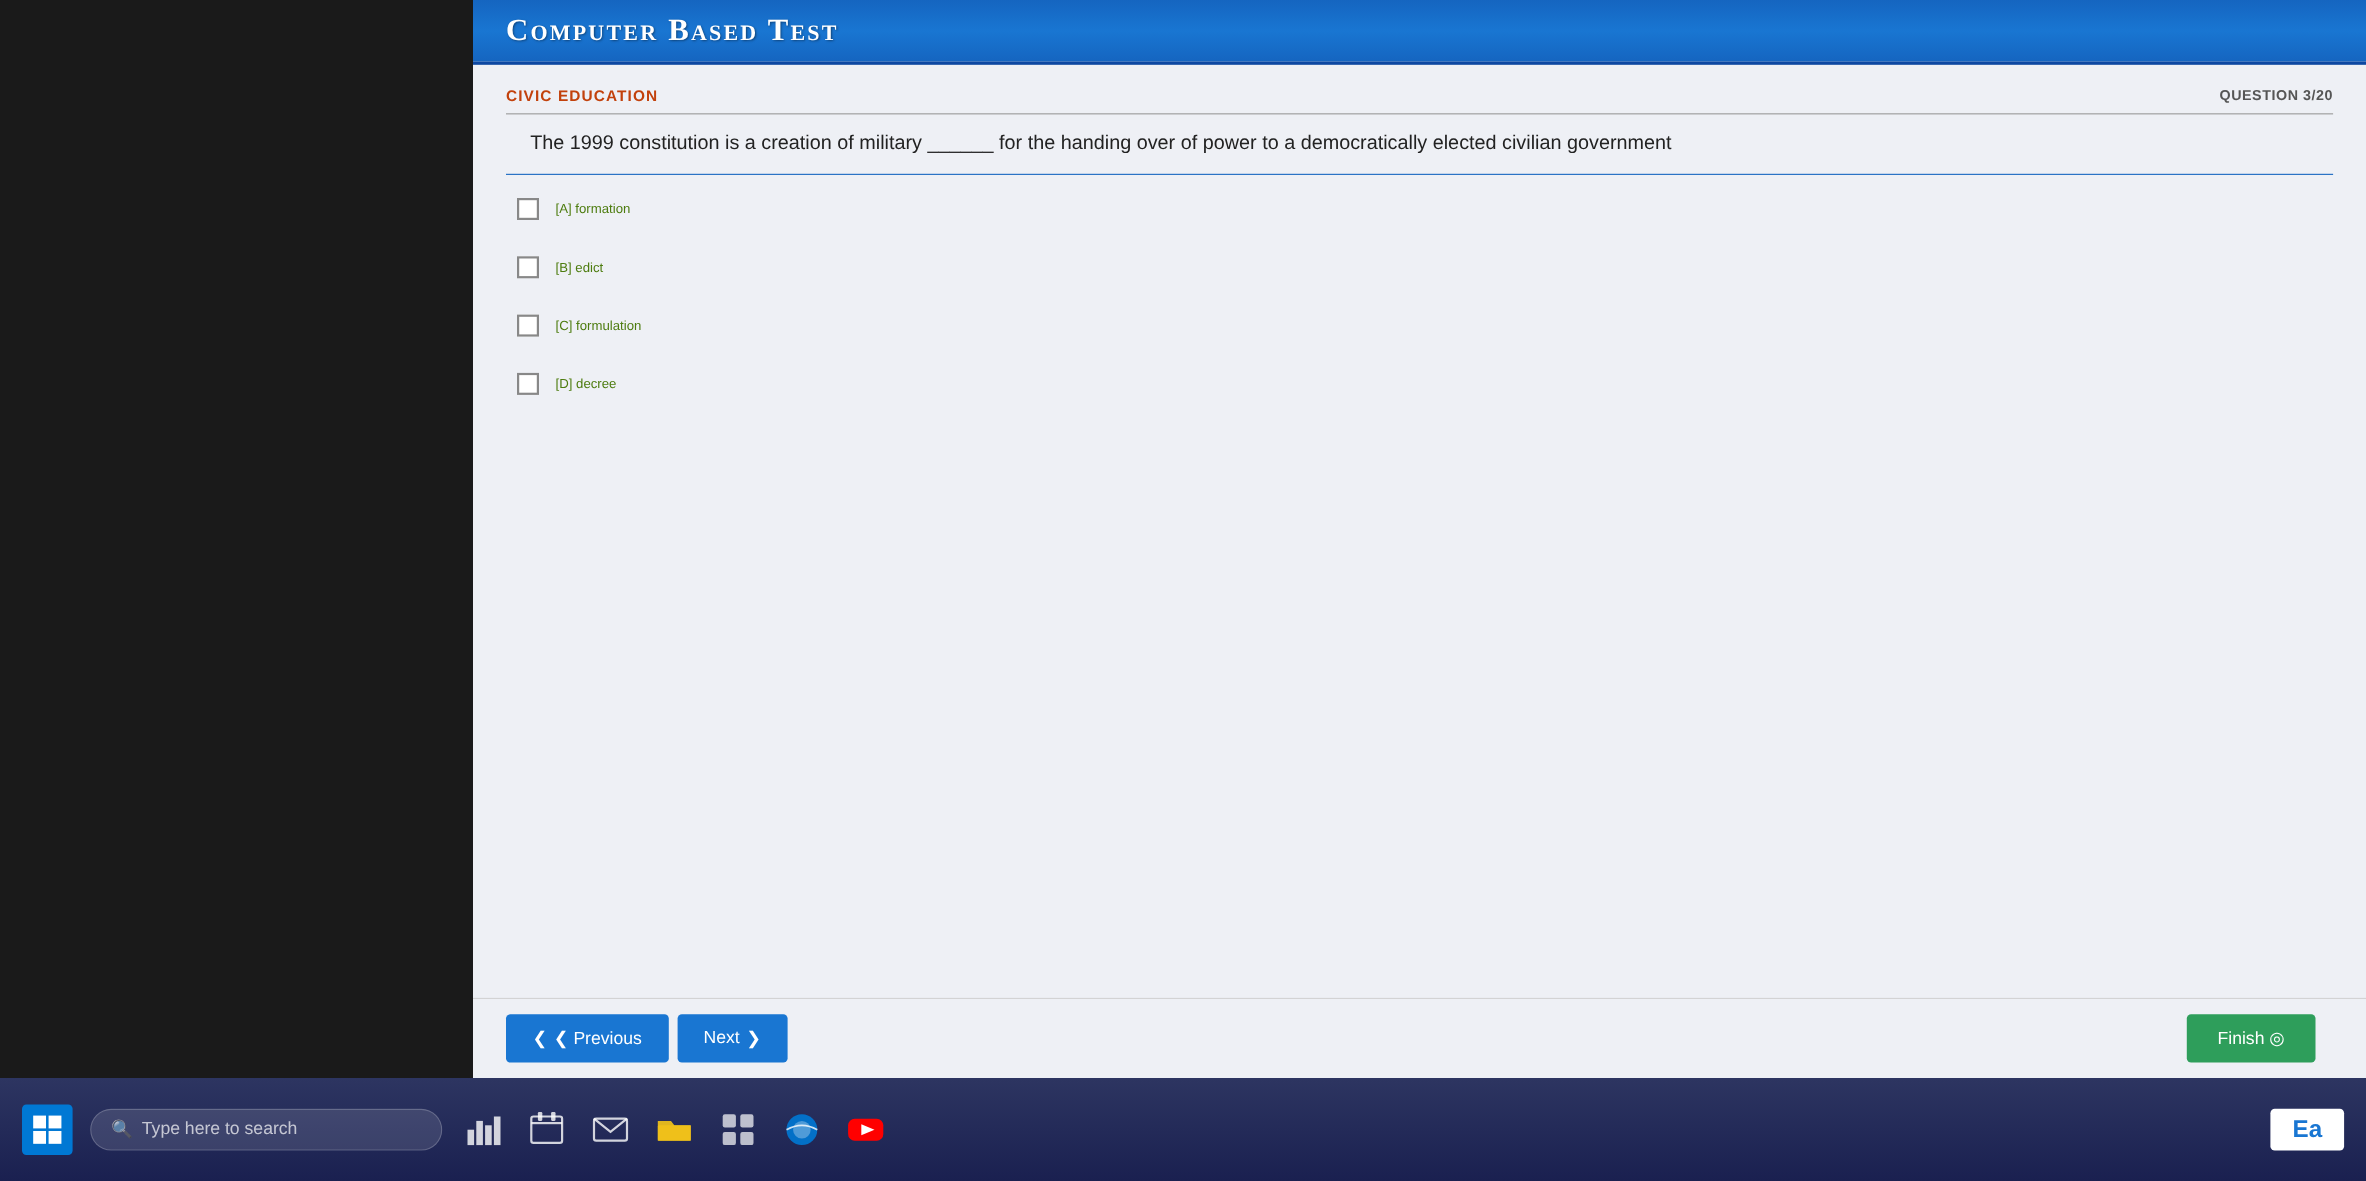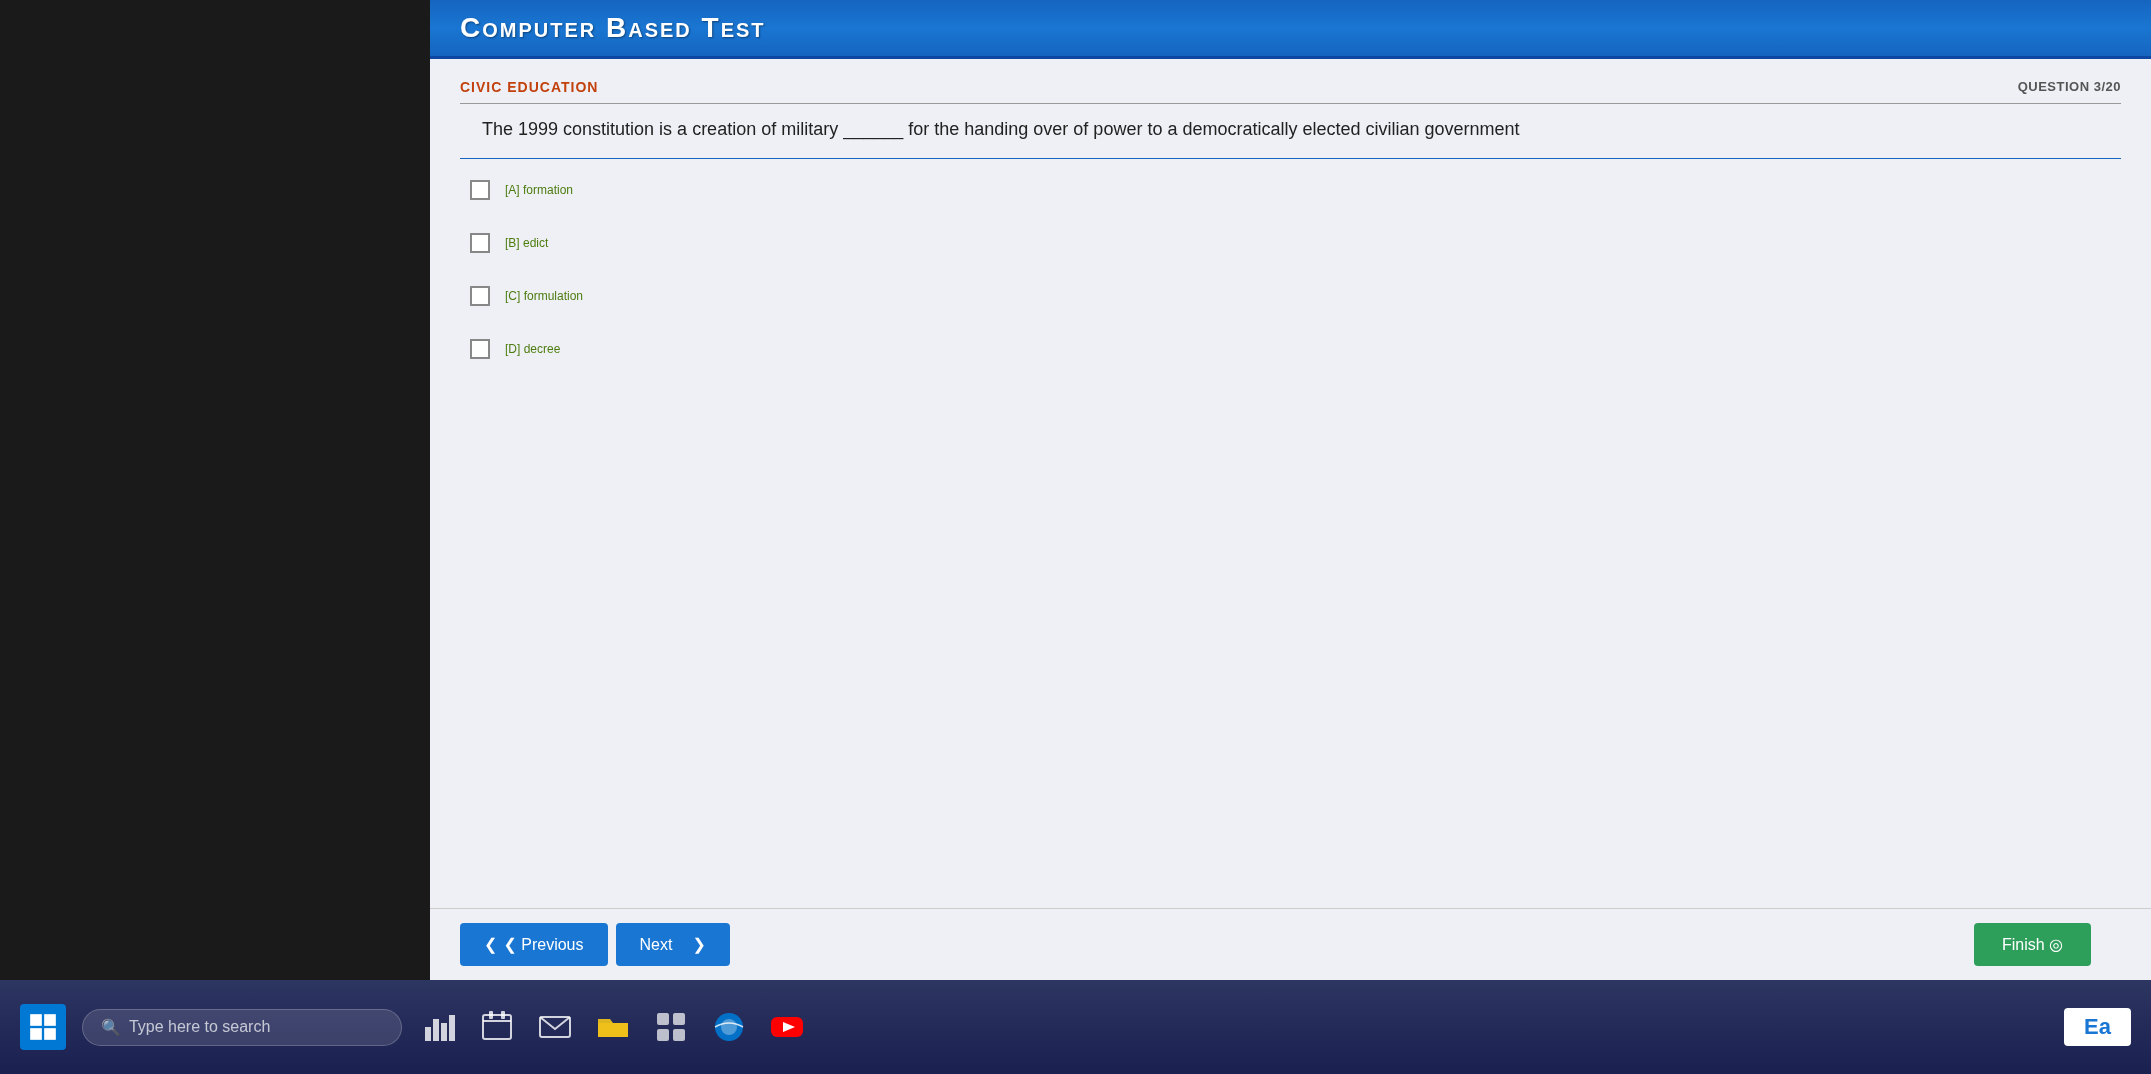--- a/index.html
+++ b/index.html
@@ -33,20 +33,21 @@
       background: #e8eaf0;
       display: flex;
       flex-direction: column;
     }
 
     
     .header-bar {
       background: linear-gradient(180deg, #1565c0 0%, #1976d2 50%, #1565c0 100%);
       padding: 12px 30px;
       border-bottom: 3px solid #0d47a1;
+      font-family: Liberation Serif, serif;
     }
 
     .header-title {
       color: white;
       font-size: 28px;
       font-weight: bold;
       font-variant: small-caps;
       letter-spacing: 2px;
       text-shadow: 1px 1px 2px rgba(0,0,0,0.4);
     }
@@ -155,26 +156,26 @@
     .btn-next {
       background: #1976d2;
       color: white;
       border: none;
       padding: 12px 24px;
       font-size: 16px;
       border-radius: 4px;
       cursor: pointer;
       display: flex;
       align-items: center;
-      gap: 20px;
+      gap: 6px;
     }
 
     .btn-finish {
       position: absolute;
-      right: 30px;
+      right: 16px;
       background: #2e9e5b;
       color: white;
       border: none;
       padding: 12px 28px;
       font-size: 16px;
       border-radius: 4px;
       cursor: pointer;
       display: flex;
       align-items: center;
       gap: 6px;

